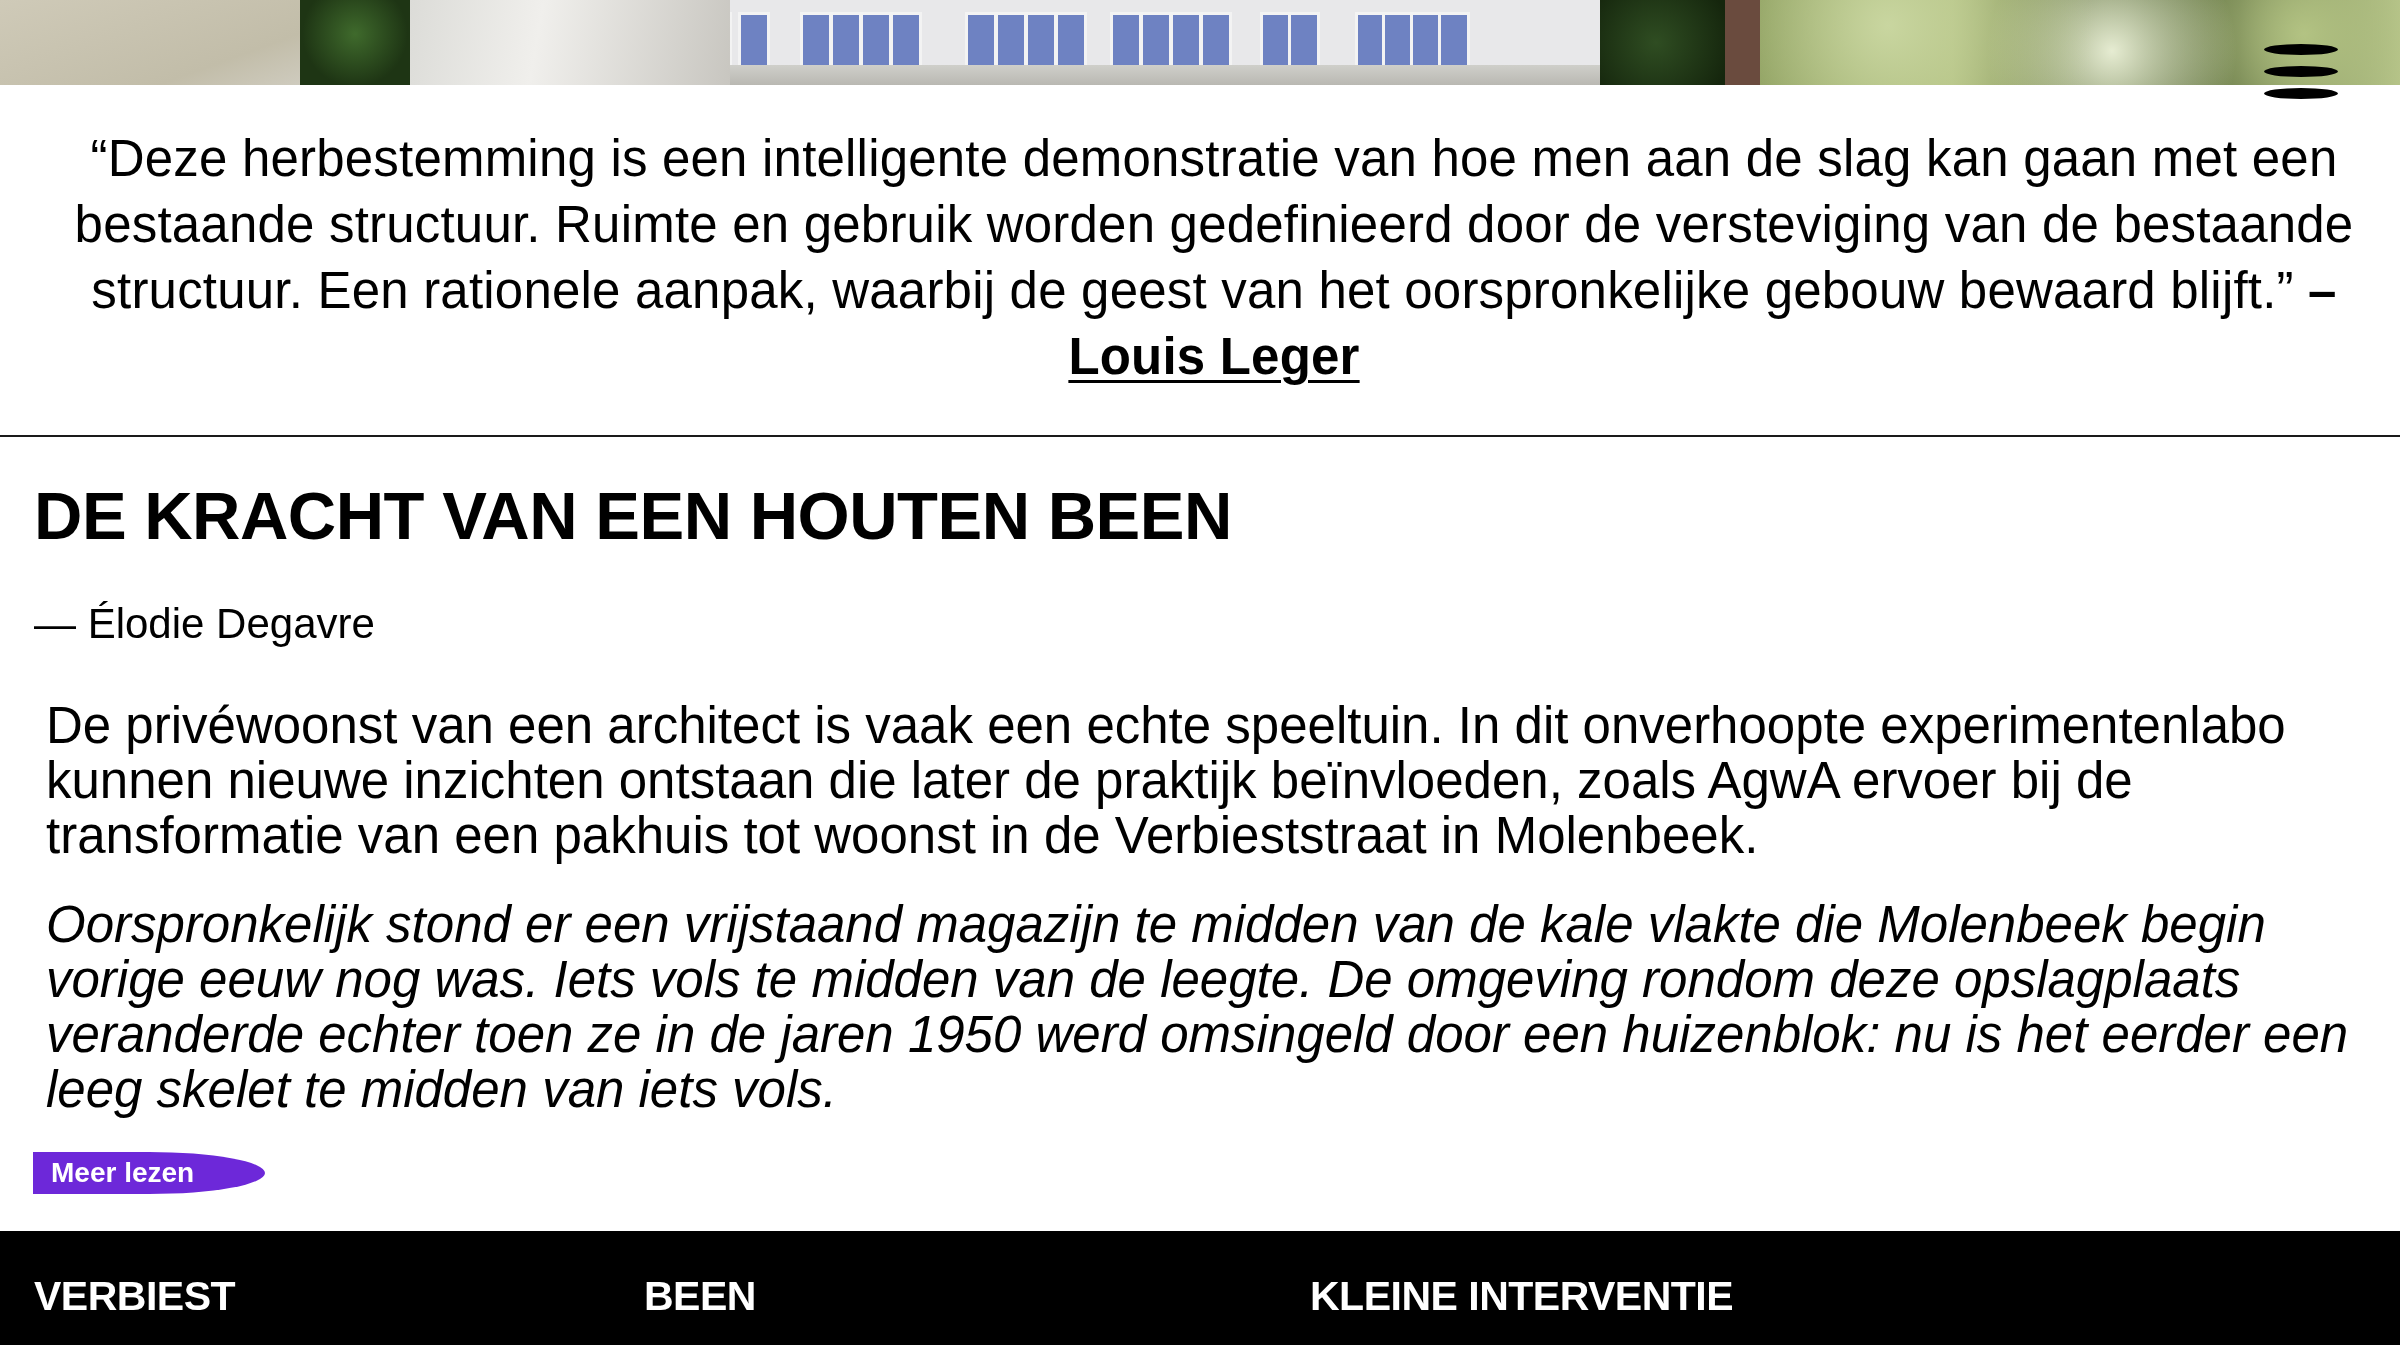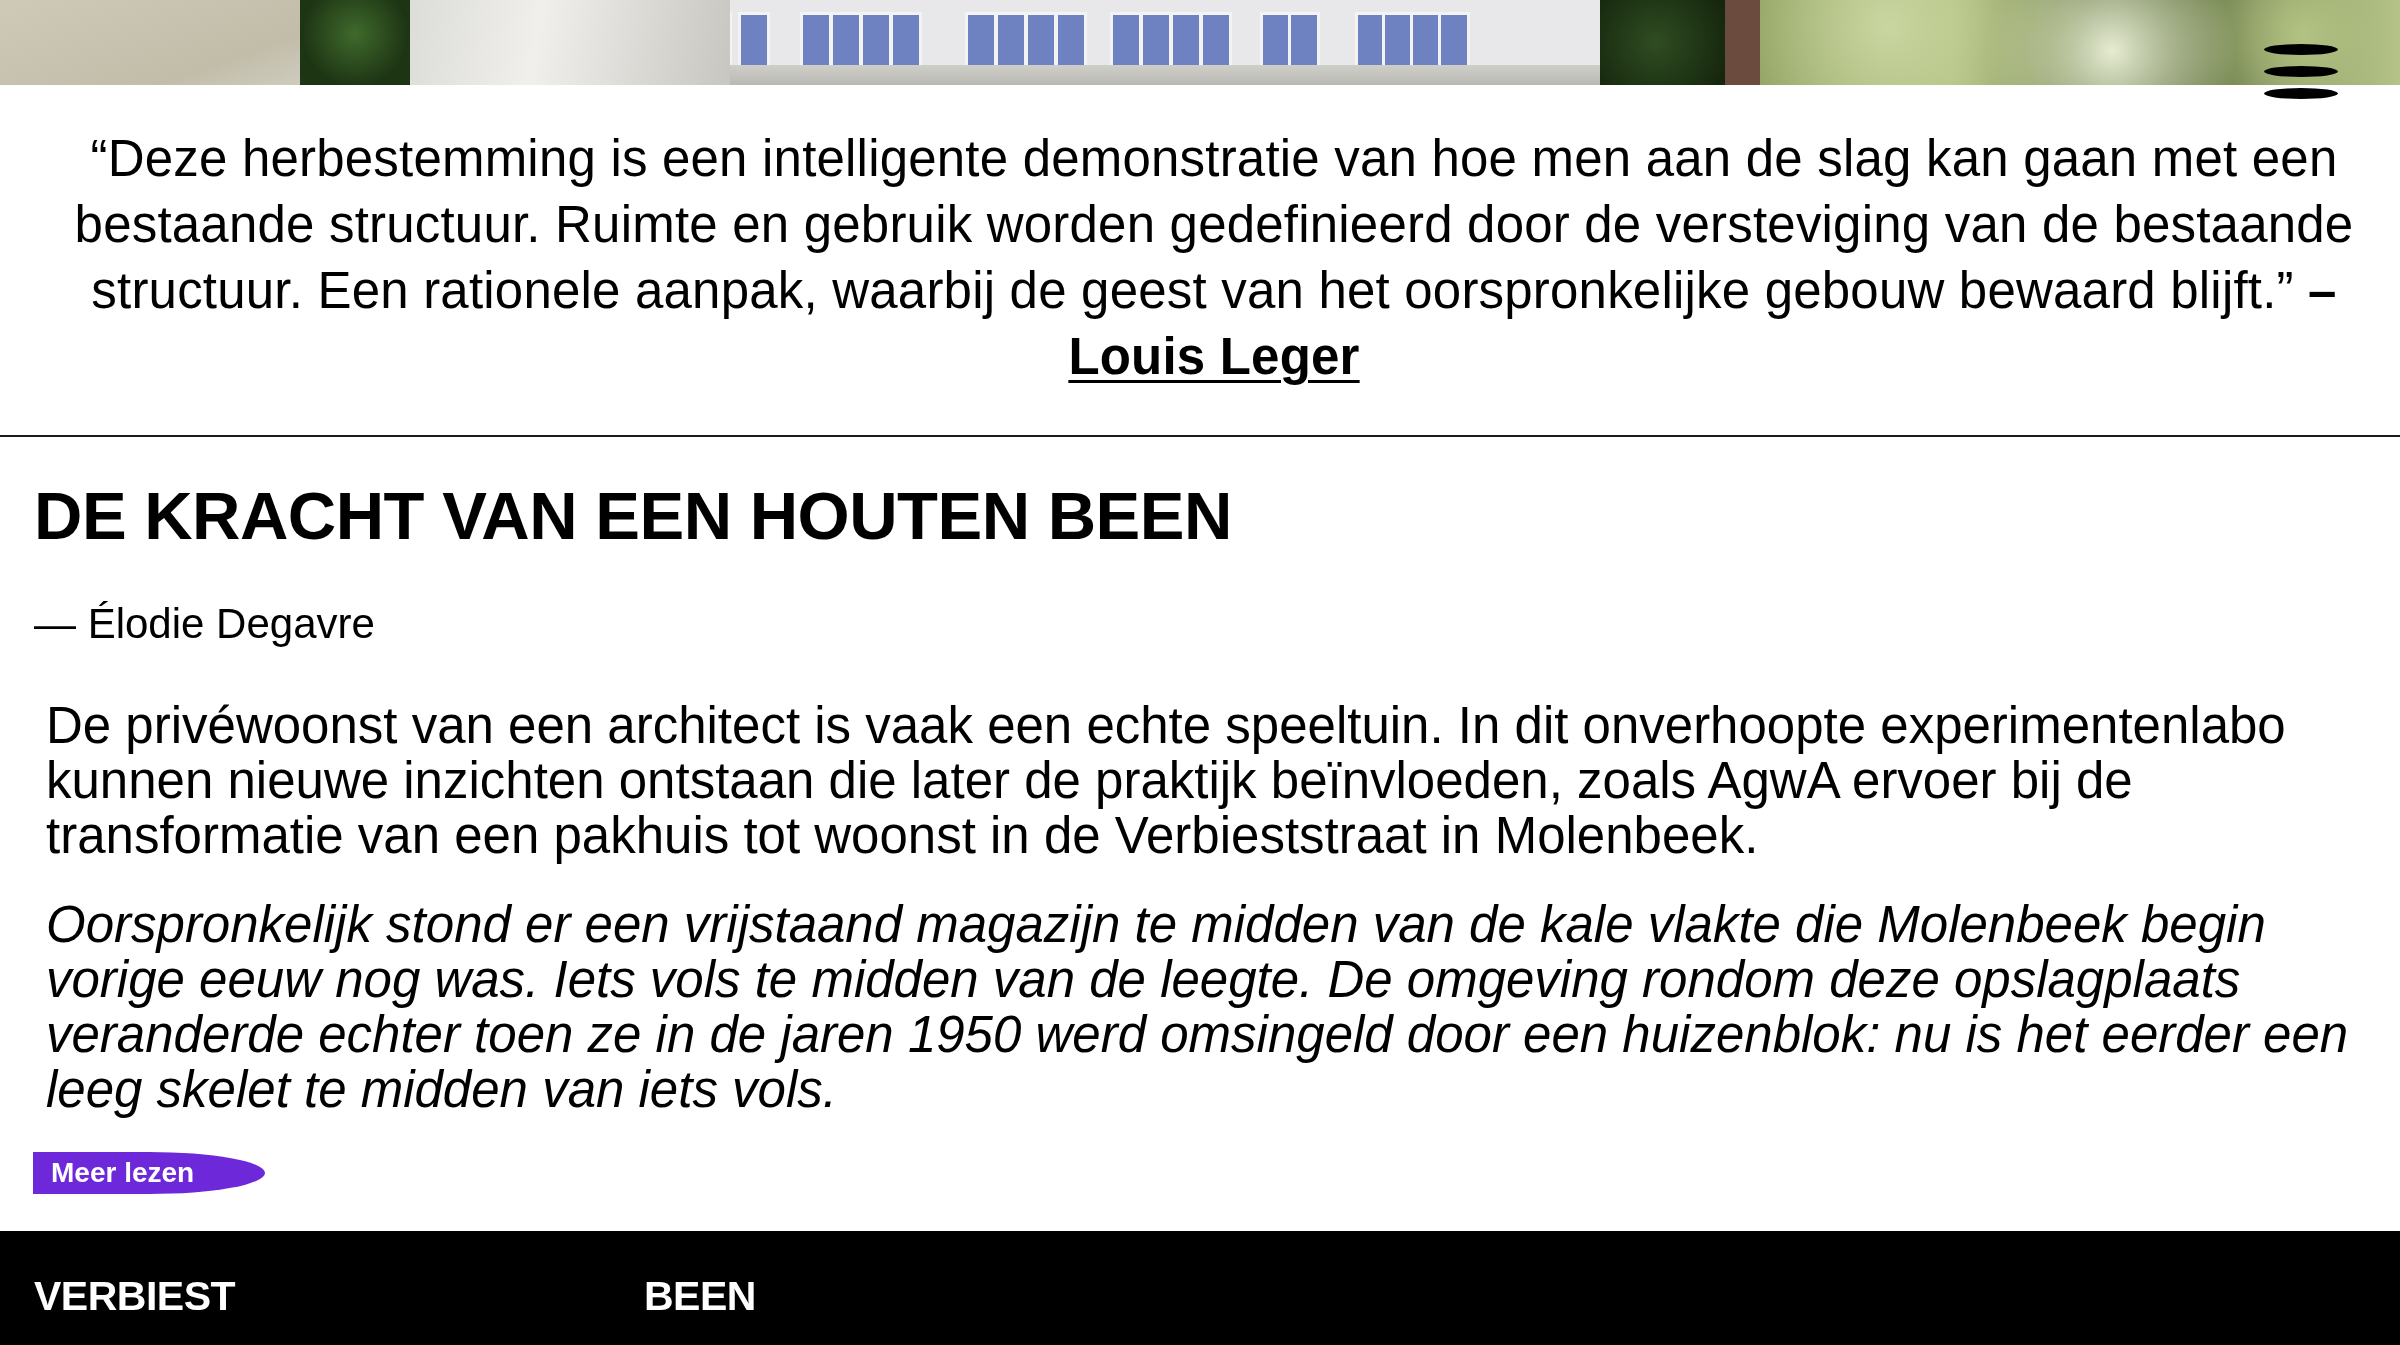--- a/index.html
+++ b/index.html
@@ -201,13 +201,14 @@
 <div class="byline">— Élodie Degavre</div>
 
 <p class="para para1">De privéwoonst van een architect is vaak een echte speeltuin. In dit onverhoopte experimentenlabo kunnen nieuwe inzichten ontstaan die later de praktijk beïnvloeden, zoals AgwA ervoer bij de transformatie van een pakhuis tot woonst in de Verbieststraat in Molenbeek.</p>
 <p class="para para2">Oorspronkelijk stond er een vrijstaand magazijn te midden van de kale vlakte die Molenbeek begin vorige eeuw nog was. Iets vols te midden van de leegte. De omgeving rondom deze opslagplaats veranderde echter toen ze in de jaren 1950 werd omsingeld door een huizenblok: nu is het eerder een leeg skelet te midden van iets vols.</p>
 
 <div class="more-button">Meer lezen</div>
 
 <div class="footer">
   <div class="nav-item nav-1">VERBIEST</div>
   <div class="nav-item nav-2">BEEN</div>
+  <div class="nav-item nav-3">KLEINE INTERVENTIE</div>
 </div>
 
 </body></html>

